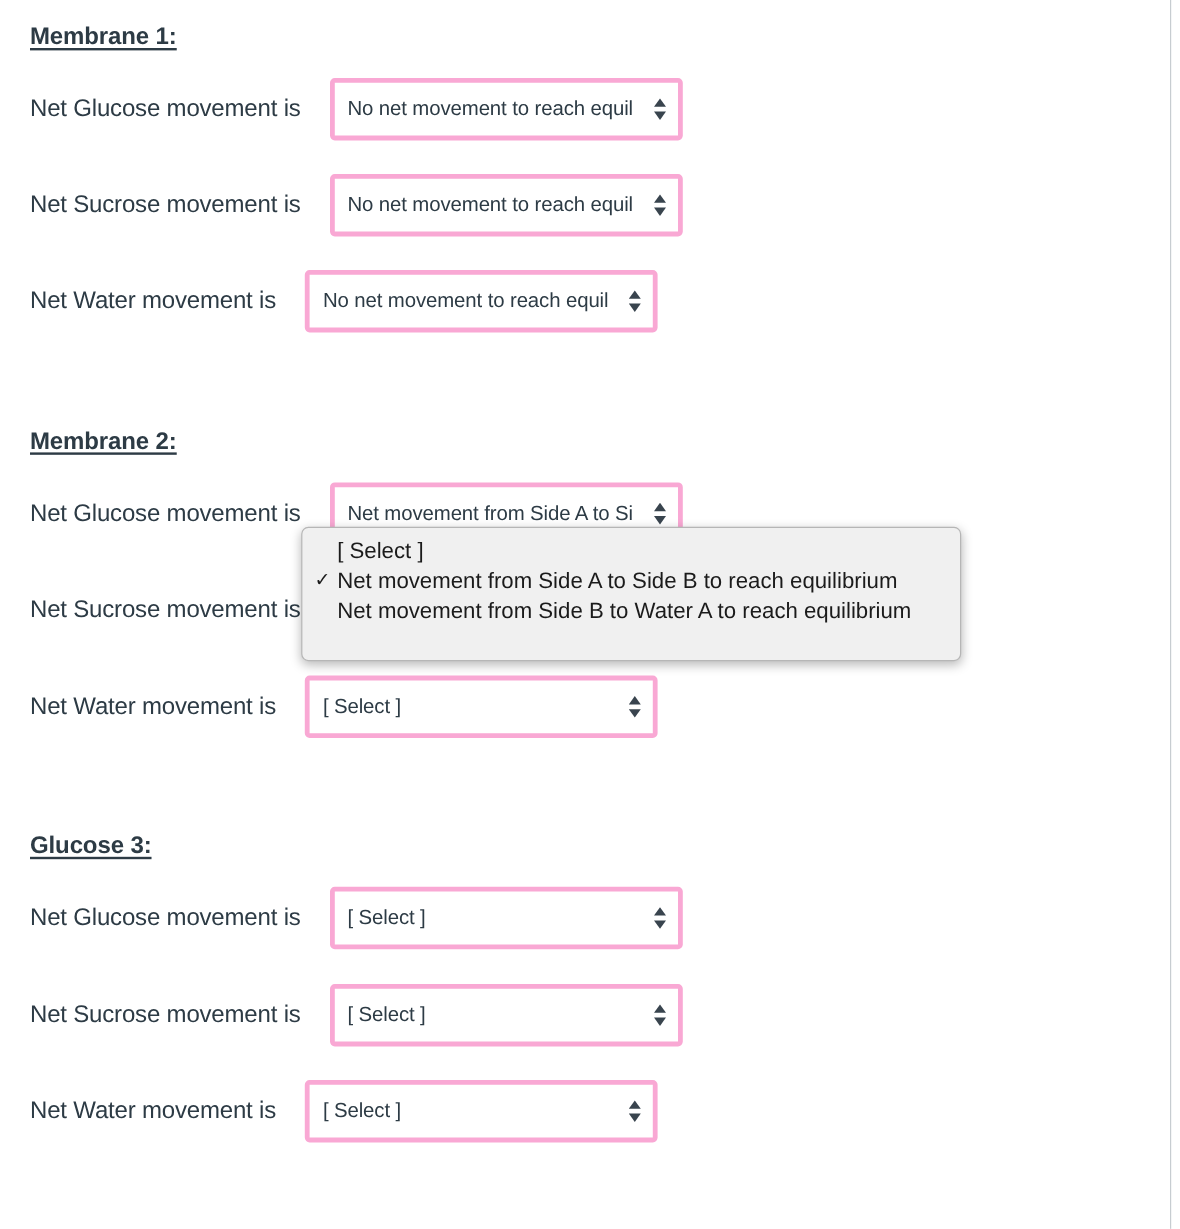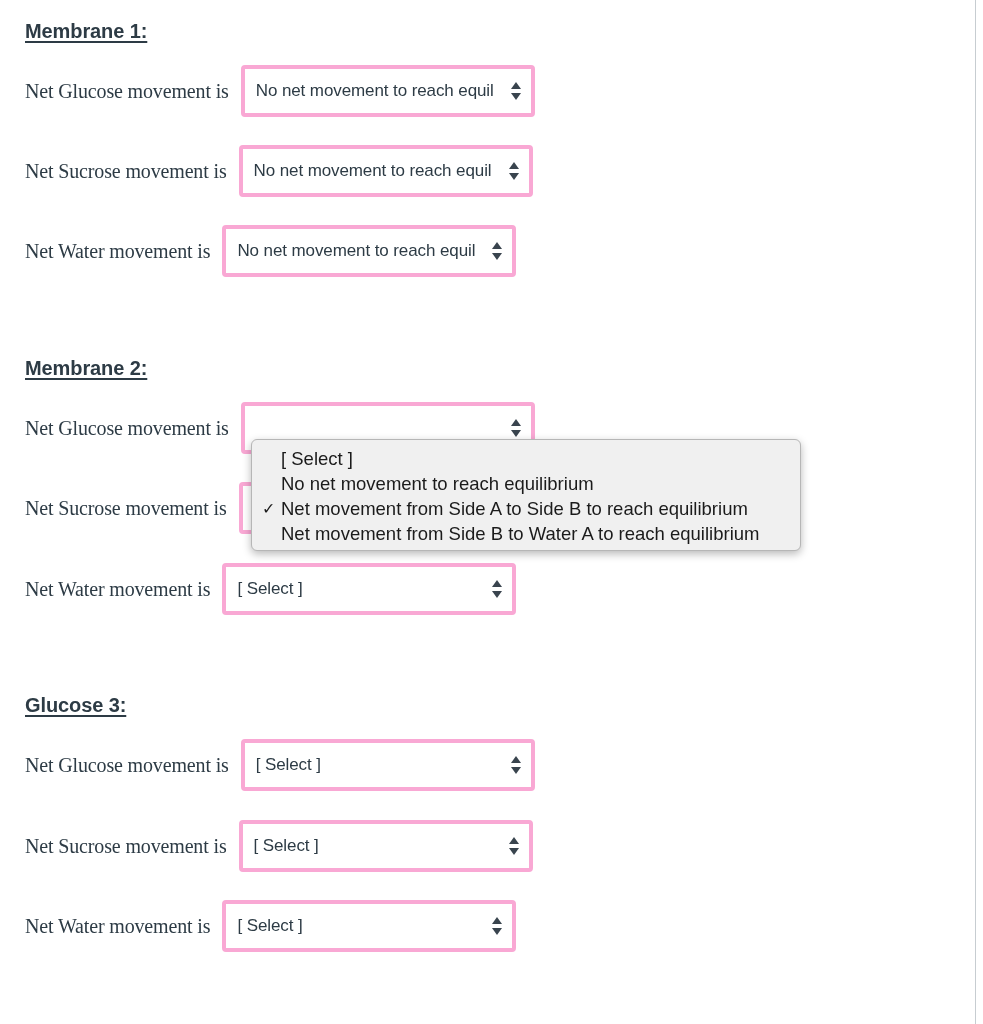--- a/index.html
+++ b/index.html
@@ -58,23 +58,22 @@
     height: 54px;
     display: flex;
     align-items: center;
     white-space: nowrap;
   }
 
   .row-label {
     font-size: 20px;
     color: #2d3b45;
     padding-left: 25px;
-    padding-right: 12px;
+    padding-right: 24px;
     letter-spacing: -0.15px;
-    font-family: Liberation Serif, serif;
   }
 
   .select-box {
     position: relative;
     height: 52px;
     box-sizing: border-box;
     background: #ffffff;
     border: 4px solid #f9a8d4;
     border-radius: 4px;
     display: flex;
@@ -195,20 +194,21 @@
       </span>
     </div>
   </div>
 
   <div class="section" style="top:337px; height:340px;">
     <div class="section-heading" style="top:20px;">Membrane 2:</div>
 
     <div class="row" style="top:64px;">
       <span class="row-label">Net Glucose movement is</span>
       <span class="select-box" style="width:294px;">
+        <span class="sel-text">Net movement from Side A to Si</span>
         <span class="spinner-arrows">
           <i class="up"></i>
             <i class="down"></i>
         </span>
       </span>
     </div>
 
     <div class="row" style="top:144px;">
       <span class="row-label">Net Sucrose movement is</span>
       <span class="select-box" style="width:294px;">
@@ -268,24 +268,20 @@
       </span>
     </div>
   </div>
 
   <div class="dropdown-popup">
     <div class="dropdown-option">
       <span class="check"></span>
       <span>[ Select ]</span>
     </div>
     <div class="dropdown-option">
-      <span class="check"></span>
-      <span>No net movement to reach equilibrium</span>
-    </div>
-    <div class="dropdown-option">
       <span class="check">✓</span>
       <span>Net movement from Side A to Side B to reach equilibrium</span>
     </div>
     <div class="dropdown-option">
       <span class="check"></span>
       <span>Net movement from Side B to Water A to reach equilibrium</span>
     </div>
   </div>
 
 </div>

